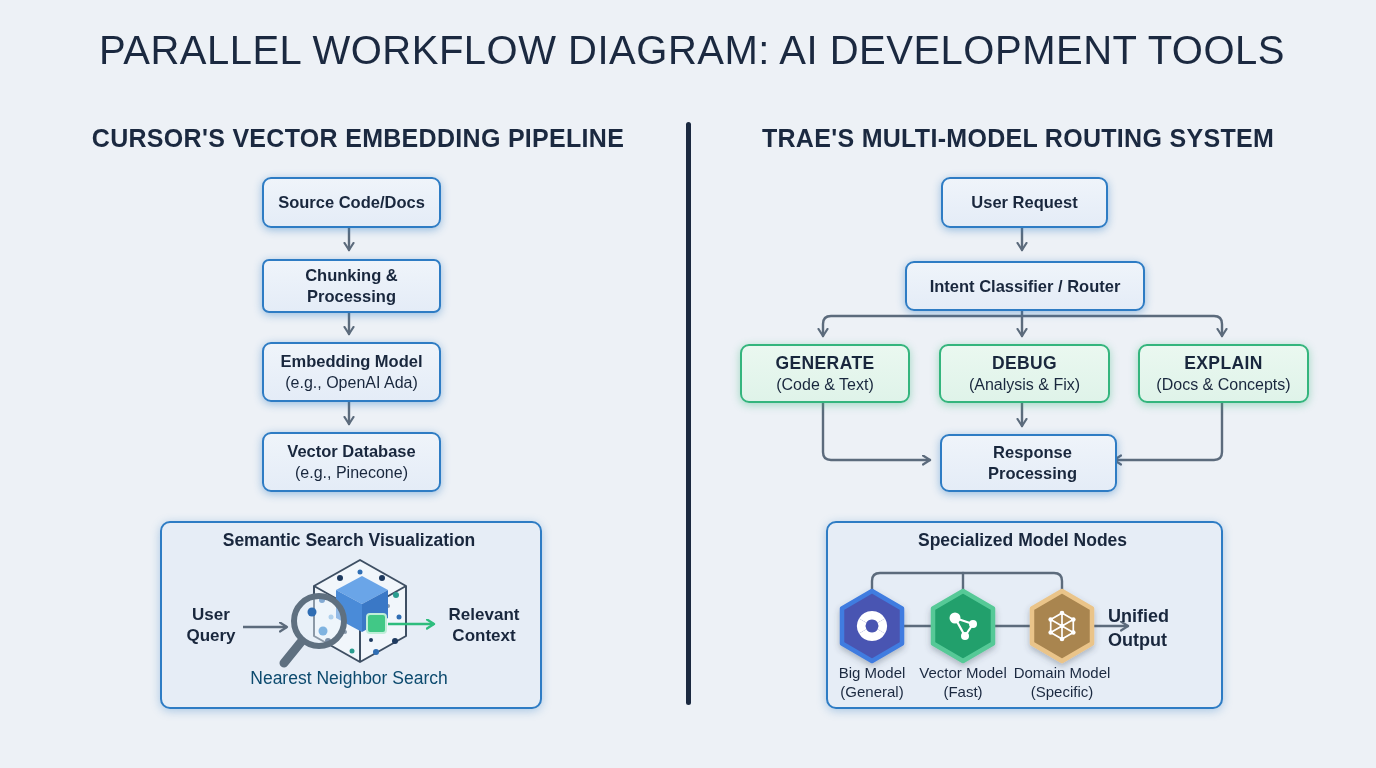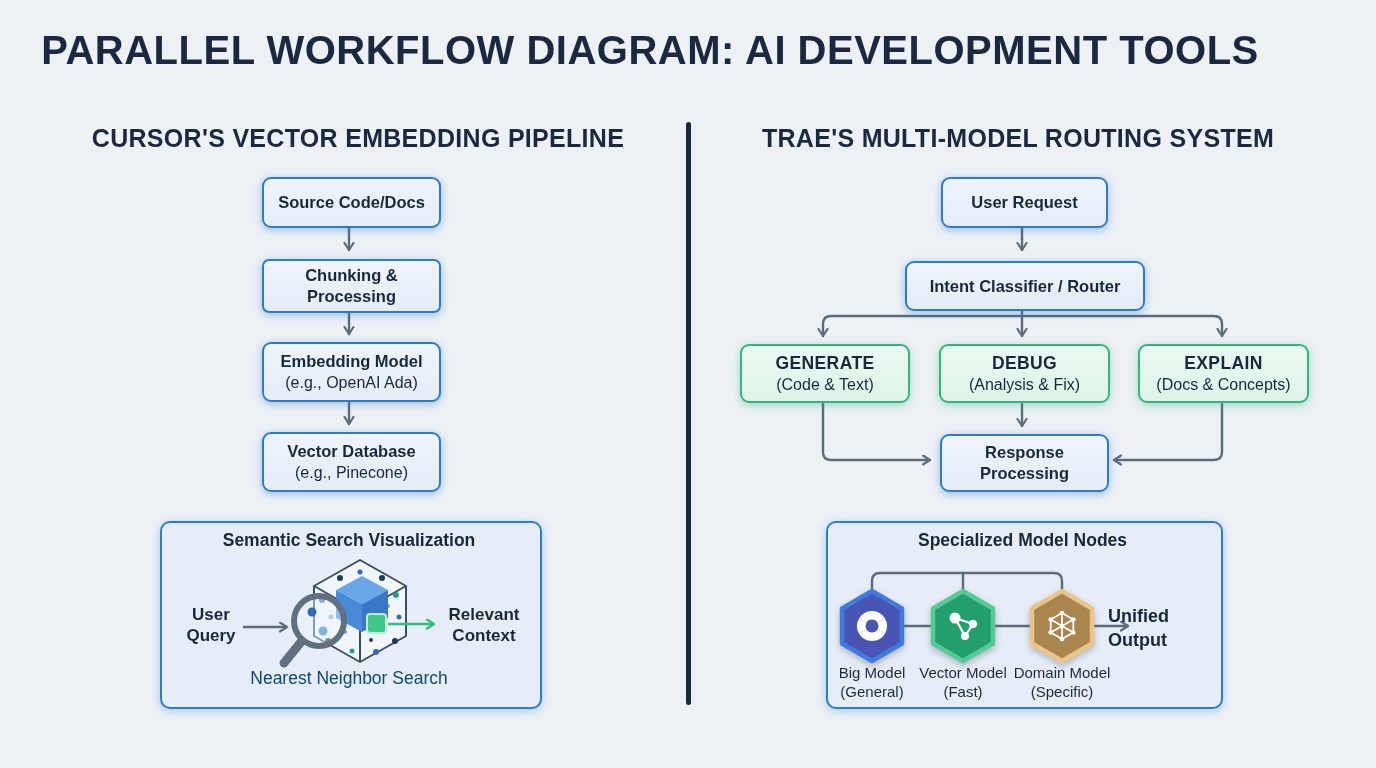--- a/index.html
+++ b/index.html
@@ -1,20 +1,20 @@
 <!DOCTYPE html>
 <html><head>
 <meta charset="utf-8">
 <style>
   html,body{margin:0;padding:0;}
   body{font-family:"Liberation Sans", sans-serif; background:#edf1f6;}
   #canvas{position:relative;width:1376px;height:768px;background:#edf1f6;overflow:hidden;}
 
   .main-title{position:absolute;left:0;top:28px;width:1300px;text-align:center;
-    font-size:40px;font-weight:bold;letter-spacing:.5px;color:#1b2940;z-index:4;}
+    font-size:40px;font-weight:normal;letter-spacing:.5px;color:#1b2940;z-index:4;padding-left:42px;}
   .col-heading{position:absolute;top:124px;text-align:center;font-size:25px;font-weight:bold;
     letter-spacing:.3px;color:#1b2940;z-index:4;}
   .col-heading.left{left:20px;width:676px;}
   .col-heading.right{left:680px;width:676px;}
 
   .divider{position:absolute;left:686px;top:122px;width:5px;height:583px;background:#1b2940;
     border-radius:3px;z-index:2;}
 
   .flow-box{position:absolute;display:flex;flex-direction:column;align-items:center;
     justify-content:center;border-radius:9px;z-index:3;}
@@ -82,21 +82,21 @@
     <span class="l2 sub">(Code &amp; Text)</span>
   </div>
   <div class="flow-box green" style="left:939px;top:344px;width:167px;height:55px;">
     <span class="l1">DEBUG</span>
     <span class="l2 sub">(Analysis &amp; Fix)</span>
   </div>
   <div class="flow-box green" style="left:1138px;top:344px;width:167px;height:55px;">
     <span class="l1">EXPLAIN</span>
     <span class="l2 sub">(Docs &amp; Concepts)</span>
   </div>
-  <div class="flow-box blue" style="left:940px;top:434px;width:165px;height:54px;">
+  <div class="flow-box blue" style="left:940px;top:434px;width:165px;height:54px;padding-left:8px;">
     <span class="l1">Response</span>
     <span class="l2">Processing</span>
   </div>
 
   <div class="panel" style="left:160px;top:521px;width:378px;height:184px;"></div>
   <div class="panel-title" style="left:160px;top:530px;width:378px;">Semantic Search Visualization</div>
   <div class="side-label" style="left:172px;top:604px;width:78px;">
     <div>User</div>
     <div>Query</div>
   </div>

